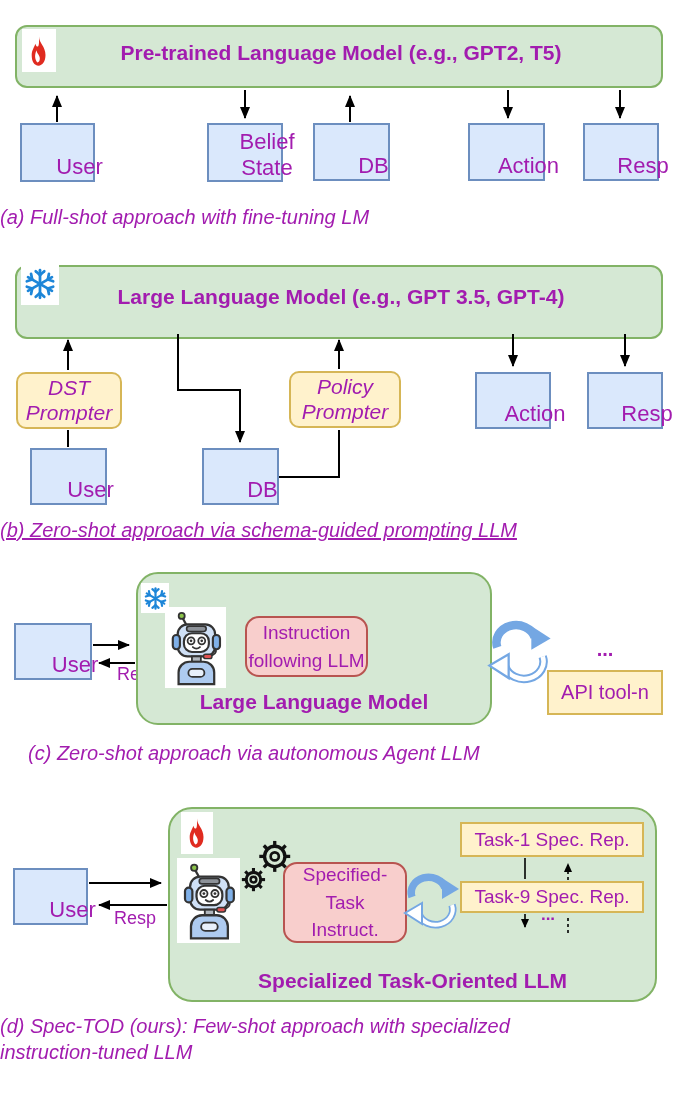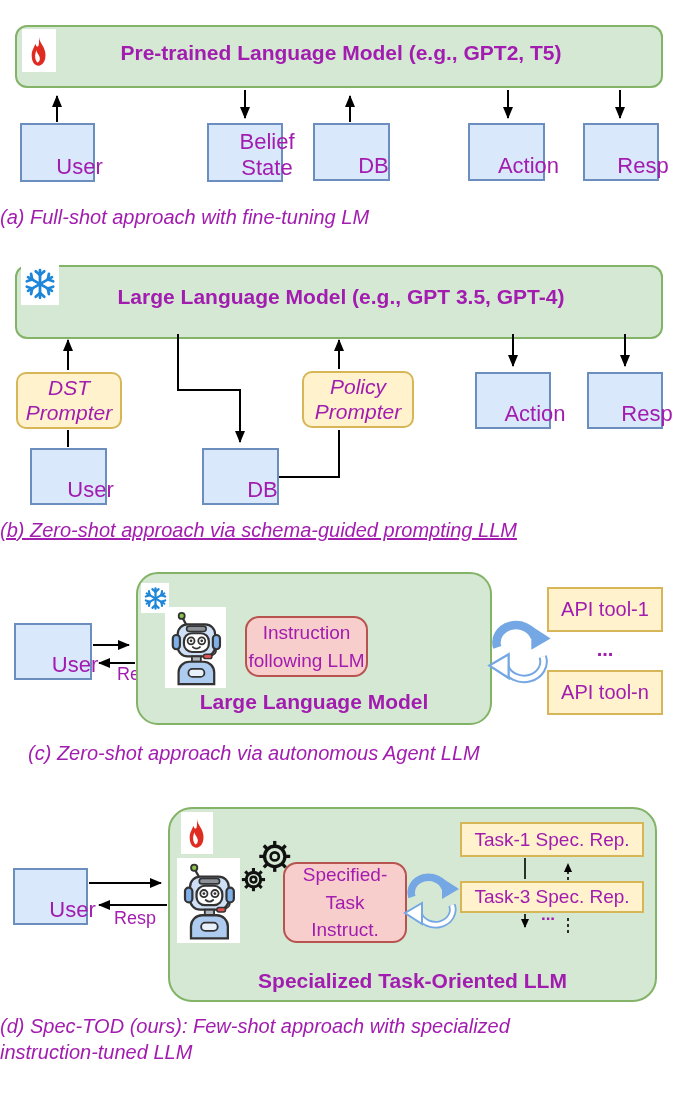--- a/index.html
+++ b/index.html
@@ -83,21 +83,21 @@
     </svg>
   </div>
   <div class="abs yellowbox preline z2" style="left:16px;top:372px;width:106px;height:57px;"><span class="preline">DST
 Prompter</span></div>
   <div class="abs bluebox z2" style="left:30px;top:448px;width:77px;height:57px;">
       <span>User</span>
     </div>
   <div class="abs bluebox z2" style="left:202px;top:448px;width:77px;height:57px;">
       <span>DB</span>
     </div>
-  <div class="abs yellowbox preline z2" style="left:289px;top:371px;width:112px;height:57px;margin-left:13px;"><span class="preline">Policy
+  <div class="abs yellowbox preline z2" style="left:289px;top:371px;width:112px;height:57px;"><span class="preline">Policy
 Prompter</span></div>
   <div class="abs bluebox z2" style="left:475px;top:372px;width:76px;height:57px;">
       <span>Action</span>
     </div>
   <div class="abs bluebox z2" style="left:587px;top:372px;width:76px;height:57px;">
       <span>Resp</span>
     </div>
   <div class="abs caption" style="top:519px;text-decoration:underline;">(b) Zero-shot approach via schema-guided prompting LLM</div>
 
   <div class="abs bluebox z2" style="left:14px;top:623px;width:78px;height:57px;">
@@ -158,23 +158,20 @@
   <div class="abs modeltitle" style="left:136px;top:690px;width:356px;z-index:4;">Large Language Model</div>
   <div class="abs" style="left:486px;top:615px;width:68px;height:74px;z-index:4;">
     <svg width="68" height="74" viewBox="0 0 60 64">
       <path d="M10,28 A17,15 0 0 1 43,19" stroke="#74a7e3" stroke-width="7.5" fill="none"></path>
       <polygon points="40,9 57,20 40,30" fill="#74a7e3"></polygon>
       <path d="M50,36 A17,15 0 0 1 17,45" stroke="#74a7e3" stroke-width="7.5" fill="none"></path>
       <path d="M50,36 A17,15 0 0 1 17,45" stroke="#fff" stroke-width="4" fill="none"></path>
       <polygon points="20,34 3,44 20,55" fill="#fff" stroke="#74a7e3" stroke-width="2"></polygon>
     </svg>
   </div>
-  <div class="abs yellowsq z2" style="left:547px;top:587px;width:116px;height:45px;font-size:20px;">
-      <span>API tool-1</span>
-    </div>
   <div class="abs dots" style="left:585px;top:638px;width:40px;">...</div>
   <div class="abs yellowsq z2" style="left:547px;top:670px;width:116px;height:45px;font-size:20px;">
       <span>API tool-n</span>
     </div>
   <div class="abs caption" style="top:742px;padding-left:28px;">(c) Zero-shot approach via autonomous Agent LLM</div>
 
   <div class="abs bluebox z2" style="left:13px;top:868px;width:75px;height:57px;">
       <span>User</span>
     </div>
   <div class="abs smalllabel" style="left:105px;top:908px;width:60px;text-align:center;z-index:2;">Resp</div>
@@ -245,21 +242,21 @@
       <polygon points="40,9 57,20 40,30" fill="#74a7e3"></polygon>
       <path d="M50,36 A17,15 0 0 1 17,45" stroke="#74a7e3" stroke-width="7.5" fill="none"></path>
       <path d="M50,36 A17,15 0 0 1 17,45" stroke="#fff" stroke-width="4" fill="none"></path>
       <polygon points="20,34 3,44 20,55" fill="#fff" stroke="#74a7e3" stroke-width="2"></polygon>
     </svg>
   </div>
   <div class="abs yellowsq" style="left:460px;top:822px;width:184px;height:35px;font-size:19px;z-index:4;">
       <span>Task-1 Spec. Rep.</span>
     </div>
   <div class="abs yellowsq" style="left:460px;top:881px;width:184px;height:32px;font-size:19px;z-index:4;">
-      <span>Task-3 Spec. Rep.</span>
+      <span>Task-9 Spec. Rep.</span>
     </div>
   <div class="abs dots" style="left:533px;top:905px;width:30px;font-size:17px;z-index:4;">...</div>
   <div class="abs modeltitle" style="left:168px;top:969px;width:489px;z-index:4;">Specialized Task-Oriented LLM</div>
   <div class="abs caption preline" style="top:1013px;line-height:1.3;">(d) Spec-TOD (ours): Few-shot approach with specialized
 instruction-tuned LLM</div>
 
   <svg class="overlay" width="681" height="1098" viewBox="0 0 681 1098">
     <defs>
       <marker id="ah" markerUnits="userSpaceOnUse" markerWidth="14" markerHeight="11" refX="11" refY="5" orient="auto">
           <path d="M0,0 L12,5 L0,10 Z" fill="#000"></path>

